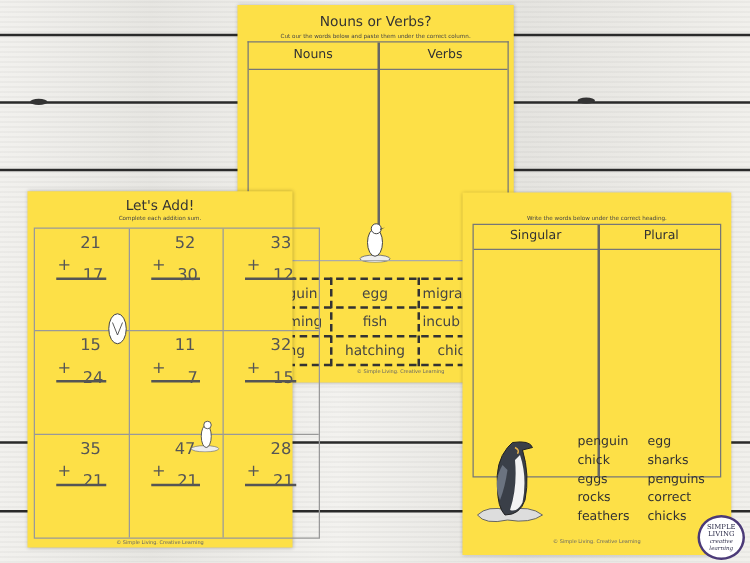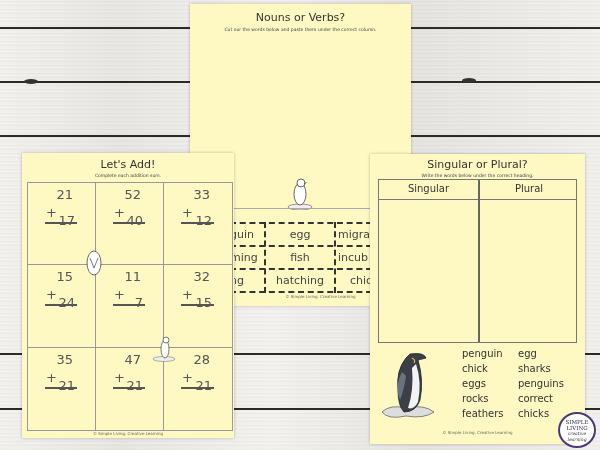--- a/index.html
+++ b/index.html
@@ -17,21 +17,21 @@
       linear-gradient(90deg, #f2f1ee 0%, #e7e6e2 20%, #f3f2ef 45%, #e5e4e0 70%, #f1f0ec 100%);
   }
   .plank-line {
     position: absolute; left: 0; width: 600px; height: 2px; background: #2a2a2a;
   }
   .knot {
     position: absolute; width: 14px; height: 5px; border-radius: 50%; background: #333;
   }
 
   .page {
-    position: absolute; background: #fef9c3;
+    position: absolute; background: #fde047;
     box-shadow: 0 0 3px rgba(0,0,0,0.25);
     text-decoration: underline;
   }
   .title {
     position: absolute; left: 0; right: 0; text-align: center;
     font-size: 11px; color: #333;
   }
   .subtitle {
     position: absolute; left: 0; right: 0; text-align: center;
     font-size: 4.5px; color: #444;
@@ -95,20 +95,26 @@
   <div class="plank-line" style="top:135px"></div>
   <div class="plank-line" style="top:353px"></div>
   <div class="plank-line" style="top:408px"></div>
   <div class="knot" style="left:24px;top:79px"></div>
   <div class="knot" style="left:462px;top:78px"></div>
 </div>
 
 <div class="page" style="left:190px;top:4px;width:221px;height:302px;">
   <div class="title" style="top:7px">Nouns or Verbs?</div>
   <div class="subtitle" style="top:23px">Cut our the words below and paste them under the correct column.</div>
+  <div class="tbl-box" style="left:8px;top:29px;width:209px;height:140px;border-bottom:none;">
+    <div class="tbl-head-line" style="top:21px"></div>
+    <div class="tbl-col-line" style="left:103px;bottom:-10px"></div>
+    <div class="col-head" style="left:0;width:103px;top:4px">Nouns</div>
+    <div class="col-head" style="left:105px;width:104px;top:4px">Verbs</div>
+  </div>
 
   <svg style="position:absolute;left:97px;top:172px" width="26" height="34" viewBox="0 0 26 34">
     <ellipse cx="13" cy="31" rx="12" ry="3" fill="#eee" stroke="#555" stroke-width="0.6"></ellipse>
     <ellipse cx="13" cy="18" rx="6" ry="11" fill="#fff" stroke="#444" stroke-width="0.8"></ellipse>
     <circle cx="14" cy="7" r="4" fill="#fff" stroke="#444" stroke-width="0.8"></circle>
     <path d="M17 7 L21 6 L17 8 Z" fill="#444"></path>
   </svg>
   <div style="position:absolute;left:0;right:0;top:204px;height:1px;background:#aaa"></div>
 
   <div style="position:absolute;left:40px;right:0;top:218px;height:75px;">
@@ -130,31 +136,31 @@
     <div class="cut-cell" style="left:0;width:34px;top:48px;justify-content:flex-start">ng</div>
     <div class="cut-cell" style="left:36px;width:68px;top:48px">hatching</div>
     <div class="cut-cell" style="left:120px;width:80px;top:48px;justify-content:flex-start">chic</div>
   </div>
   <div class="copyright" style="top:290px;left:40px">© Simple Living. Creative Learning</div>
 </div>
 
 <div class="page" style="left:22px;top:153px;width:212px;height:285px;padding-left:32px;">
   <div class="title" style="top:5px">Let's Add!</div>
   <div class="subtitle" style="top:20px">Complete each addition sum.</div>
-  <div class="add-grid" style="left:5px;top:29px;width:206px;height:249px;">
+  <div class="add-grid" style="left:5px;top:29px;width:229px;height:249px;">
     <div class="add-cell">
         <span class="num-top">21</span>
         <span class="num-op">+</span>
         <span class="num-bot">17</span>
         <div class="num-line"></div>
       </div>
     <div class="add-cell">
         <span class="num-top">52</span>
         <span class="num-op">+</span>
-        <span class="num-bot">40</span>
+        <span class="num-bot">30</span>
         <div class="num-line"></div>
       </div>
     <div class="add-cell">
         <span class="num-top">33</span>
         <span class="num-op">+</span>
         <span class="num-bot">12</span>
         <div class="num-line"></div>
       </div>
     <div class="add-cell">
         <span class="num-top">15</span>
@@ -200,23 +206,22 @@
   </svg>
   <svg style="position:absolute;left:130px;top:183px" width="24" height="26" viewBox="0 0 24 26">
     <ellipse cx="12" cy="23" rx="11" ry="2.5" fill="#eee" stroke="#666" stroke-width="0.5"></ellipse>
     <ellipse cx="13" cy="13" rx="4" ry="9" fill="#fff" stroke="#444" stroke-width="0.7"></ellipse>
     <circle cx="14" cy="4" r="3" fill="#fff" stroke="#444" stroke-width="0.7"></circle>
   </svg>
   <div class="copyright" style="top:278px">© Simple Living. Creative Learning</div>
 </div>
 
 <div class="page" style="left:370px;top:154px;width:215px;height:290px;">
-  <div class="title" style="top:4px">Singular or Plural?</div>
   <div class="subtitle" style="top:19px">Write the words below under the correct heading.</div>
-  <div class="tbl-box" style="left:8px;top:25px;width:199px;height:164px;">
+  <div class="tbl-box" style="left:8px;top:25px;width:199px;height:203px;">
     <div class="tbl-head-line" style="top:19px"></div>
     <div class="tbl-col-line" style="left:99px"></div>
     <div class="col-head" style="left:0;width:99px;top:3px">Singular</div>
     <div class="col-head" style="left:101px;width:98px;top:3px">Plural</div>
   </div>
 
   <svg style="position:absolute;left:10px;top:196px" width="56" height="70" viewBox="0 0 56 70">
     <path d="M2 62 Q10 54 26 58 Q44 54 54 62 Q44 69 26 66 Q8 70 2 62 Z" fill="#ddd" stroke="#555" stroke-width="0.7"></path>
     <path d="M30 4 Q44 2 46 8 L38 10 Q44 30 40 50 Q36 62 24 62 Q18 56 18 40 Q16 20 26 8 Z" fill="#3a3f48" stroke="#222" stroke-width="0.8"></path>
     <path d="M36 14 Q42 32 38 52 Q34 60 28 58 Q34 40 32 18 Z" fill="#f3f3f3"></path>

